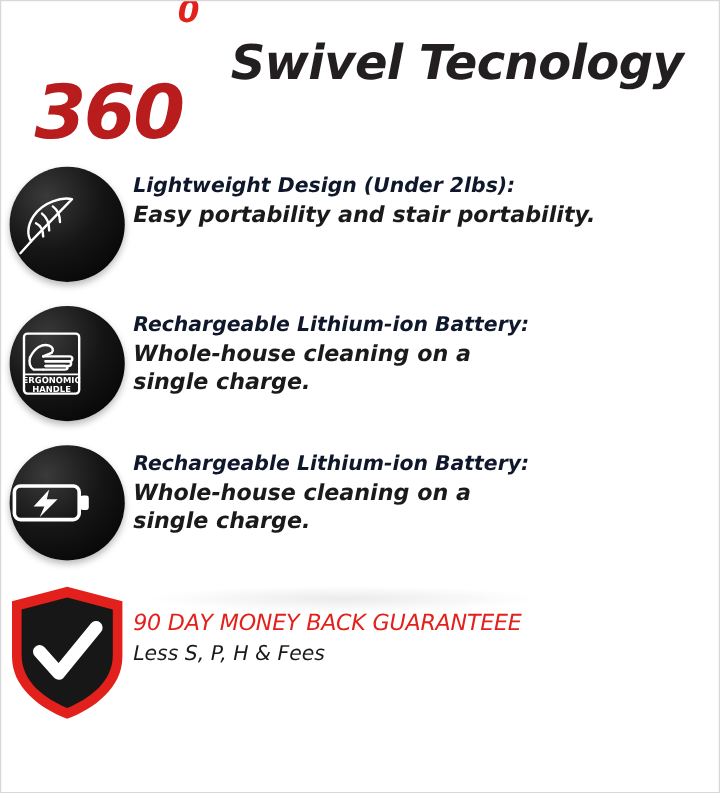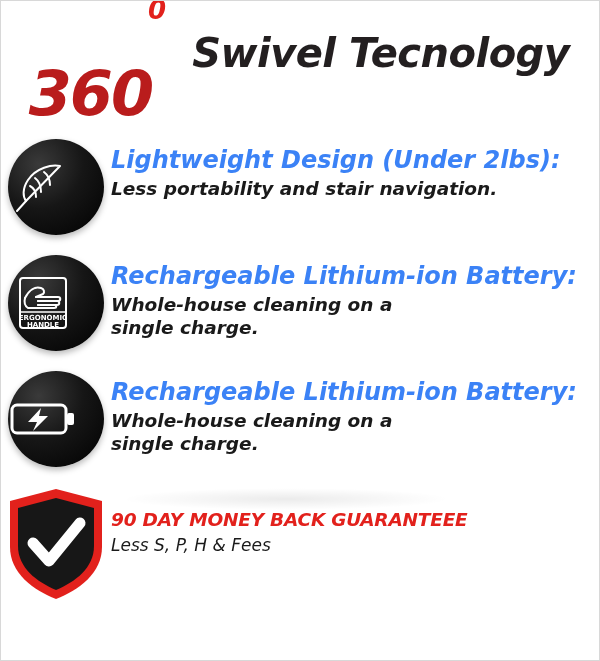--- a/index.html
+++ b/index.html
@@ -93,24 +93,24 @@
     justify-content: flex-start;
     box-shadow: 0 3px 6px rgba(0,0,0,0.28);
     position: relative;
   }
   .feature-text {
     padding-top: 8px;
     padding-right: 18px;
   }
   .feature-title {
     font-family: "DejaVu Sans", sans-serif;
-    font-size: 24px;
-    font-weight: bold;
-    font-style: italic;
-    color: #3b82f6;
+    font-size: 17px;
+    font-weight: bold;
+    font-style: italic;
+    color: #0f172a;
     line-height: 1.28;
     margin: 0 0 1px 0;
   }
   .feature-desc {
     font-family: "DejaVu Sans", sans-serif;
     font-size: 18.5px;
     font-weight: bold;
     font-style: italic;
     color: #1a1a1a;
     line-height: 1.28;
@@ -130,21 +130,21 @@
     display: flex;
     justify-content: center;
     padding-top: 0px;
   }
   .guarantee-text {
     padding-top: 24px;
   }
   .guarantee-title {
     font-family: "DejaVu Sans", sans-serif;
     font-size: 18.5px;
-    font-weight: bold;
+    font-weight: normal;
     font-style: italic;
     color: #e2211c;
     margin: 0 0 4px 0;
     line-height: 1.2;
     letter-spacing: -0.2px;
   }
   .guarantee-sub {
     font-family: "DejaVu Sans", sans-serif;
     font-size: 17px;
     font-style: italic;
@@ -188,21 +188,21 @@
               <path d="M18 47 L 9 57"></path>
               <path d="M27 24 C 31 27, 33 32, 33 38"></path>
               <path d="M22 32 C 26 34, 28 38, 28 43"></path>
               <path d="M36 18 C 40 21, 42 26, 42 31"></path>
             </g>
           </svg>
         </div>
       </div>
       <div class="feature-text">
         <p class="feature-title">Lightweight Design (Under 2lbs):</p>
-        <p class="feature-desc">Less portability and stair navigation.</p>
+        <p class="feature-desc">Easy portability and stair portability.</p>
       </div>
     </div>
 
     <div class="feature-row">
       <div class="icon-wrap">
         <div class="circle-icon">
           <svg width="70" height="70" viewBox="0 0 70 70">
             <rect x="12" y="10" width="46" height="50" rx="3" fill="none" stroke="#ffffff" stroke-width="2"></rect>
             <g stroke="#ffffff" stroke-width="2" fill="none" stroke-linecap="round" stroke-linejoin="round">
               <path d="M17 30 C 21 22, 27 18, 33 20 C 36 21, 37 24, 35 26 L 28 29"></path>

